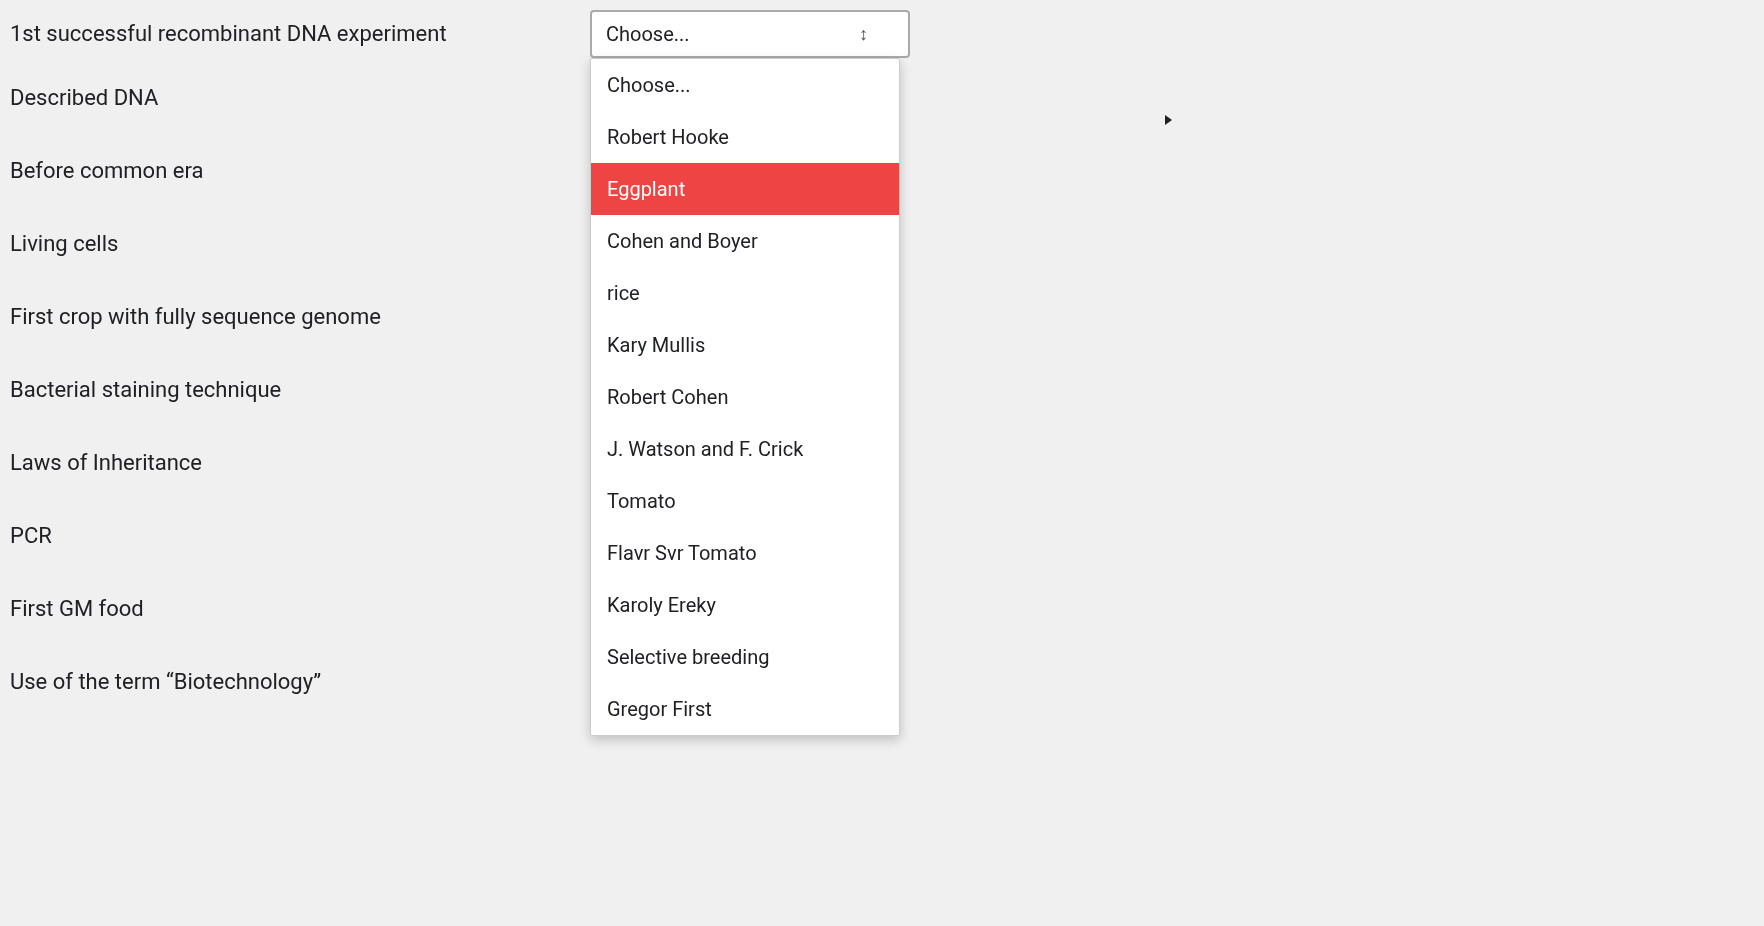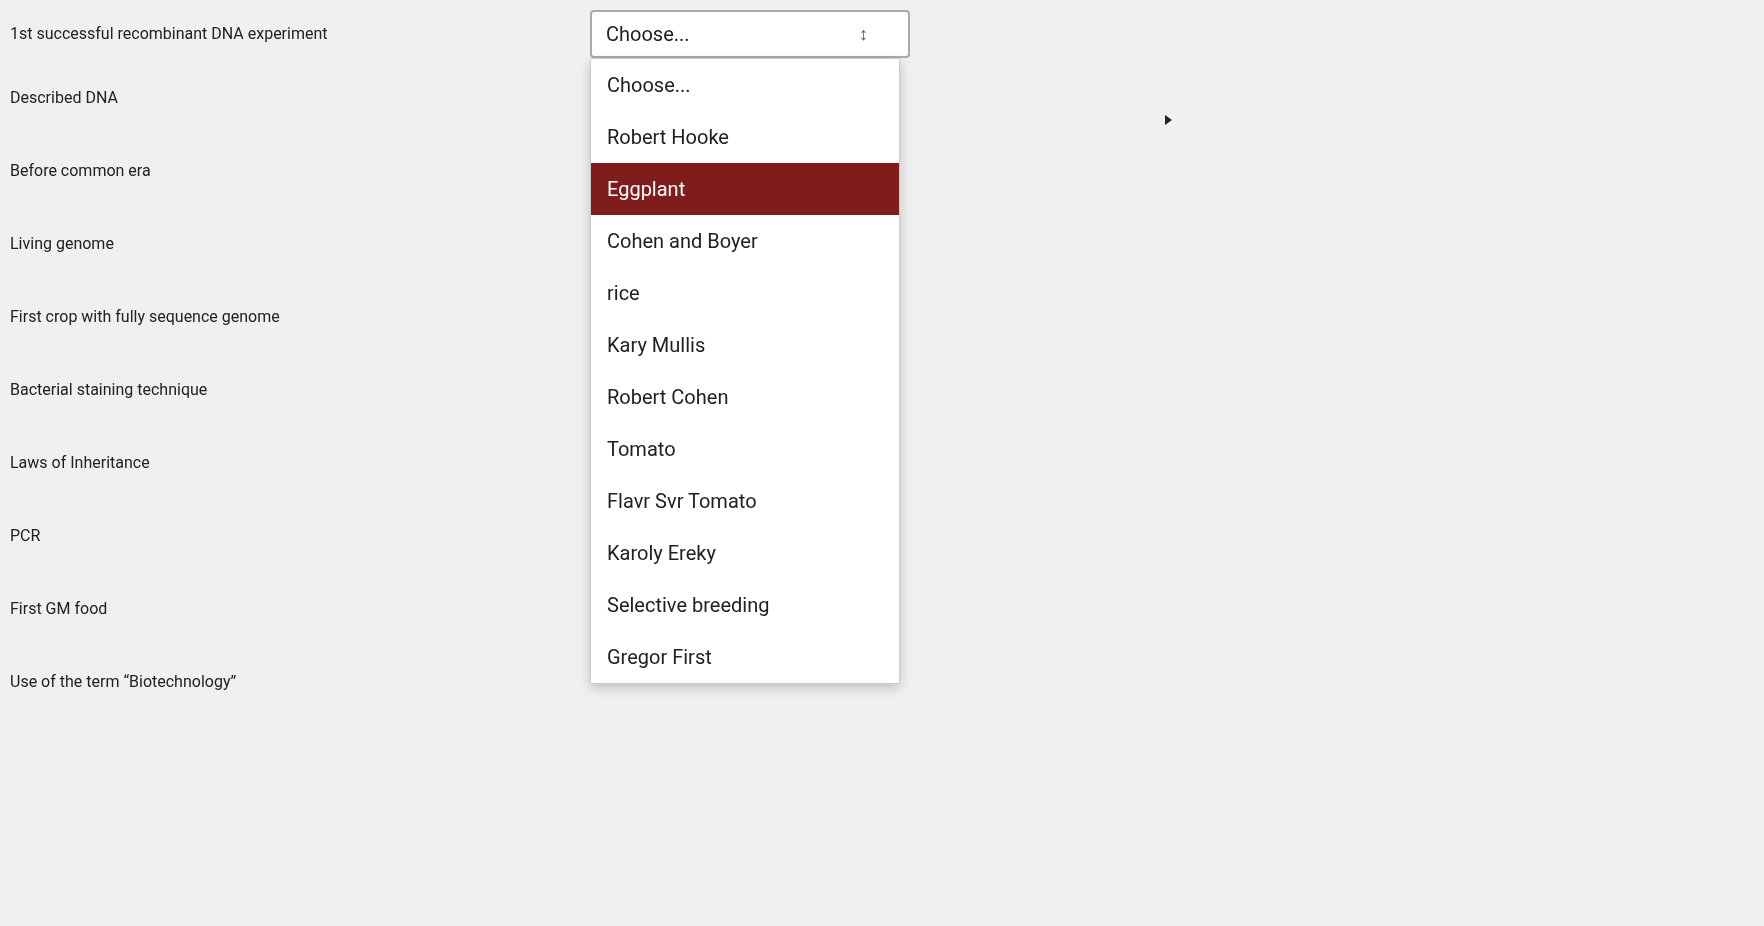--- a/index.html
+++ b/index.html
@@ -42,21 +42,21 @@
     }
 
     .row {
       display: flex;
       align-items: center;
       padding: 14px 0 14px 10px;
       min-height: 60px;
     }
 
     .row-label {
-      font-size: 16px;
+      font-size: 22px;
       color: #202124;
       flex: 0 0 580px;
       line-height: 1.3;
     }
 
     
     .dropdown-container {
       position: relative;
       display: inline-block;
     }
@@ -98,21 +98,21 @@
     }
 
     .dropdown-item {
       padding: 14px 16px;
       font-size: 20px;
       color: #202124;
       cursor: pointer;
     }
 
     .dropdown-item.selected {
-      background-color: #7f1d1d;
+      background-color: #ef4444;
       color: #ffffff;
     }
 
     
     .cursor {
       position: absolute;
       top: 115px;
       left: 1165px;
       width: 0;
       height: 0;
@@ -146,38 +146,39 @@
       </div>
       <div class="dropdown-menu">
 
       <div class="dropdown-item">Choose...</div>
           <div class="dropdown-item">Robert Hooke</div>
           <div class="dropdown-item selected">Eggplant</div>
           <div class="dropdown-item">Cohen and Boyer</div>
           <div class="dropdown-item">rice</div>
           <div class="dropdown-item">Kary Mullis</div>
           <div class="dropdown-item">Robert Cohen</div>
+          <div class="dropdown-item">J. Watson and F. Crick</div>
           <div class="dropdown-item">Tomato</div>
           <div class="dropdown-item">Flavr Svr Tomato</div>
           <div class="dropdown-item">Karoly Ereky</div>
           <div class="dropdown-item">Selective breeding</div>
           <div class="dropdown-item">Gregor First</div>
         </div>
     </div>
   </div>
 
   <div class="rows-container" id="rows-container">
   <div class="row">
         <div class="row-label">Described DNA</div>
       </div>
       <div class="row">
         <div class="row-label">Before common era</div>
       </div>
       <div class="row">
-        <div class="row-label">Living genome</div>
+        <div class="row-label">Living cells</div>
       </div>
       <div class="row">
         <div class="row-label">First crop with fully sequence genome</div>
       </div>
       <div class="row">
         <div class="row-label">Bacterial staining technique</div>
       </div>
       <div class="row">
         <div class="row-label">Laws of Inheritance</div>
       </div>

